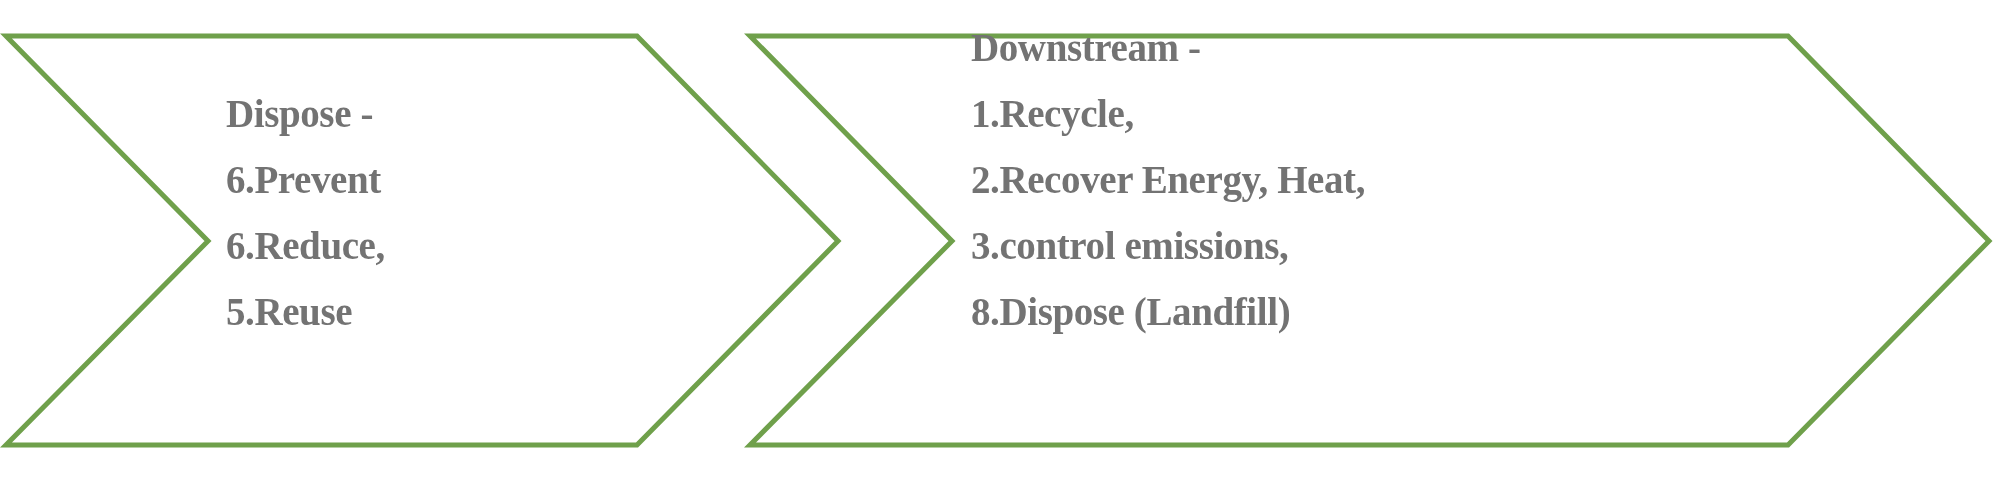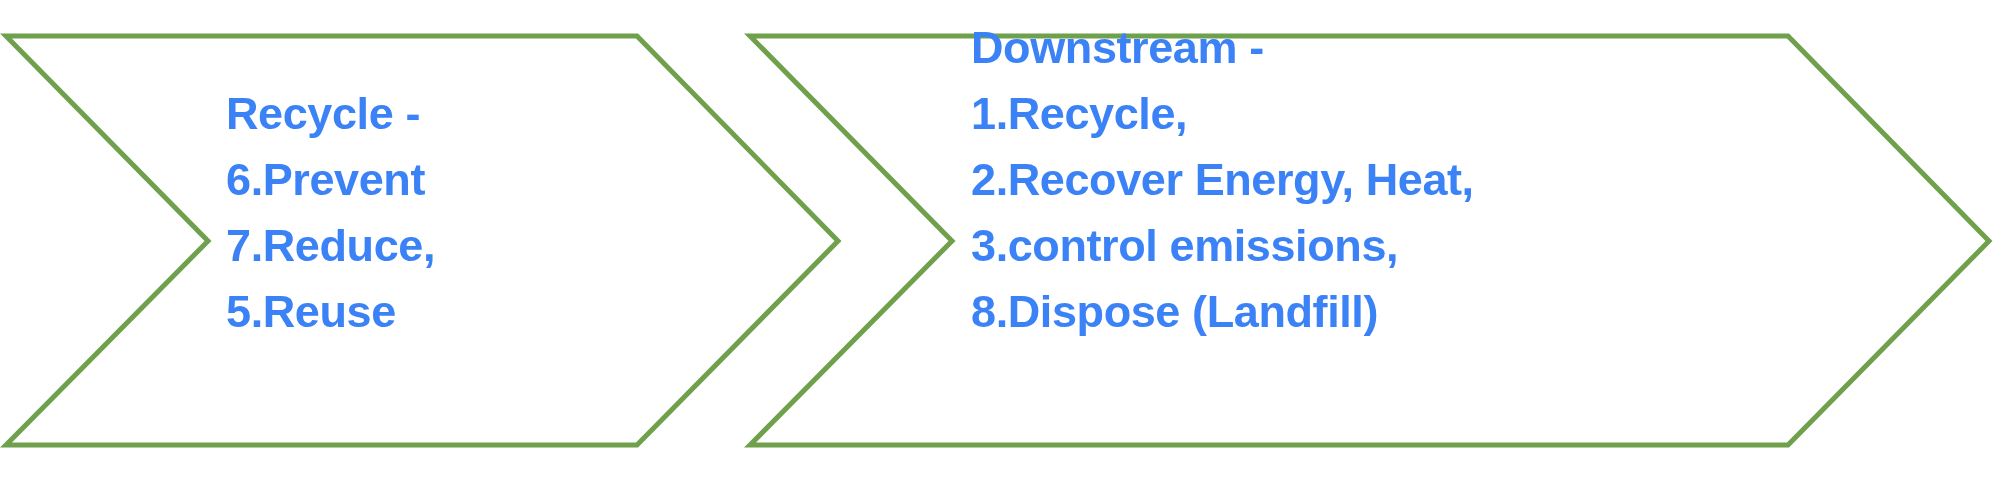--- a/index.html
+++ b/index.html
@@ -27,27 +27,27 @@
   }
   .chevron-outline {
     fill: none;
     stroke: #6fa04b;
     stroke-width: 5;
     stroke-linejoin: miter;
     stroke-miterlimit: 10;
   }
   .text-block {
     position: absolute;
-    color: #3b82f6;
+    color: #737373;
     font-weight: bold;
-    font-size: 45px;
+    font-size: 39px;
     line-height: 66px;
     letter-spacing: -0.4px;
     white-space: nowrap;
-    font-family: Liberation Sans, sans-serif;
+    font-family: Liberation Serif, serif;
   }
   .text-line {
     display: block;
     white-space: nowrap;
   }
   #upstream-text {
     left: 226px;
     top: 81px;
   }
   #downstream-text {
@@ -59,23 +59,23 @@
 <body>
 
 <div id="canvas">
 
   <svg id="shape-layer" viewBox="0 0 2002 490" width="2002" height="490" xmlns="http://www.w3.org/2000/svg" aria-hidden="true">
     <polygon class="chevron-outline" points="6,36 637,36 838,241 637,445 6,445 208,241"></polygon>
     <polygon class="chevron-outline" points="750,36 1788,36 1989,241 1788,445 750,445 952,241"></polygon>
   </svg>
 
   <div class="text-block" id="upstream-text">
-    <span class="text-line">Recycle -</span>
+    <span class="text-line">Dispose -</span>
     <span class="text-line">6.Prevent</span>
-    <span class="text-line">7.Reduce,</span>
+    <span class="text-line">6.Reduce,</span>
     <span class="text-line">5.Reuse</span>
   </div>
 
   <div class="text-block" id="downstream-text">
     <span class="text-line">Downstream -</span>
     <span class="text-line">1.Recycle,</span>
     <span class="text-line">2.Recover Energy, Heat,</span>
     <span class="text-line">3.control emissions,</span>
     <span class="text-line">8.Dispose (Landfill)</span>
   </div>

